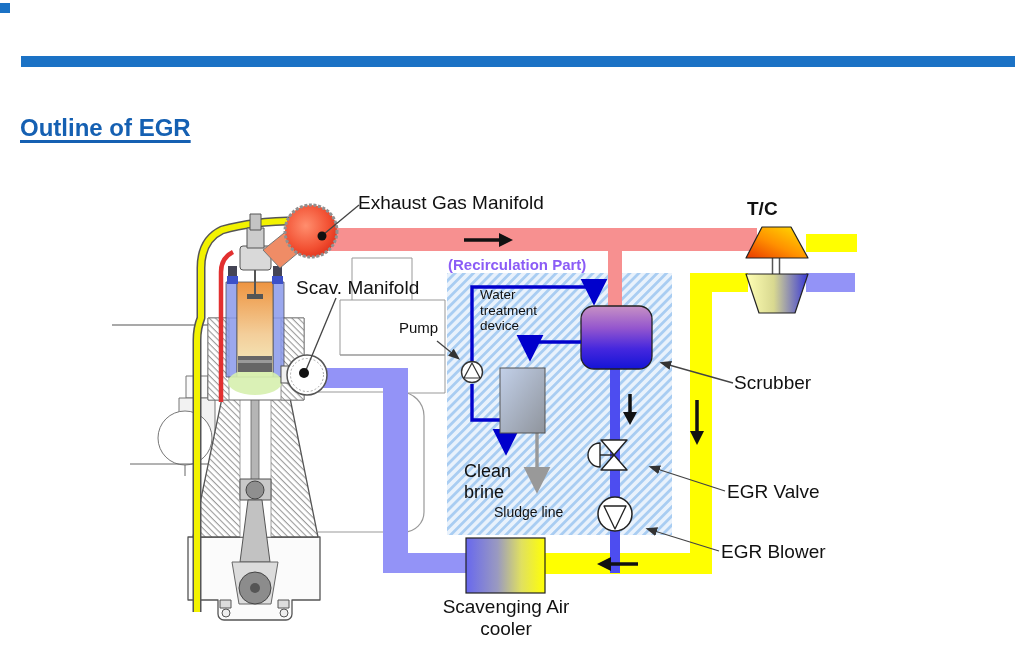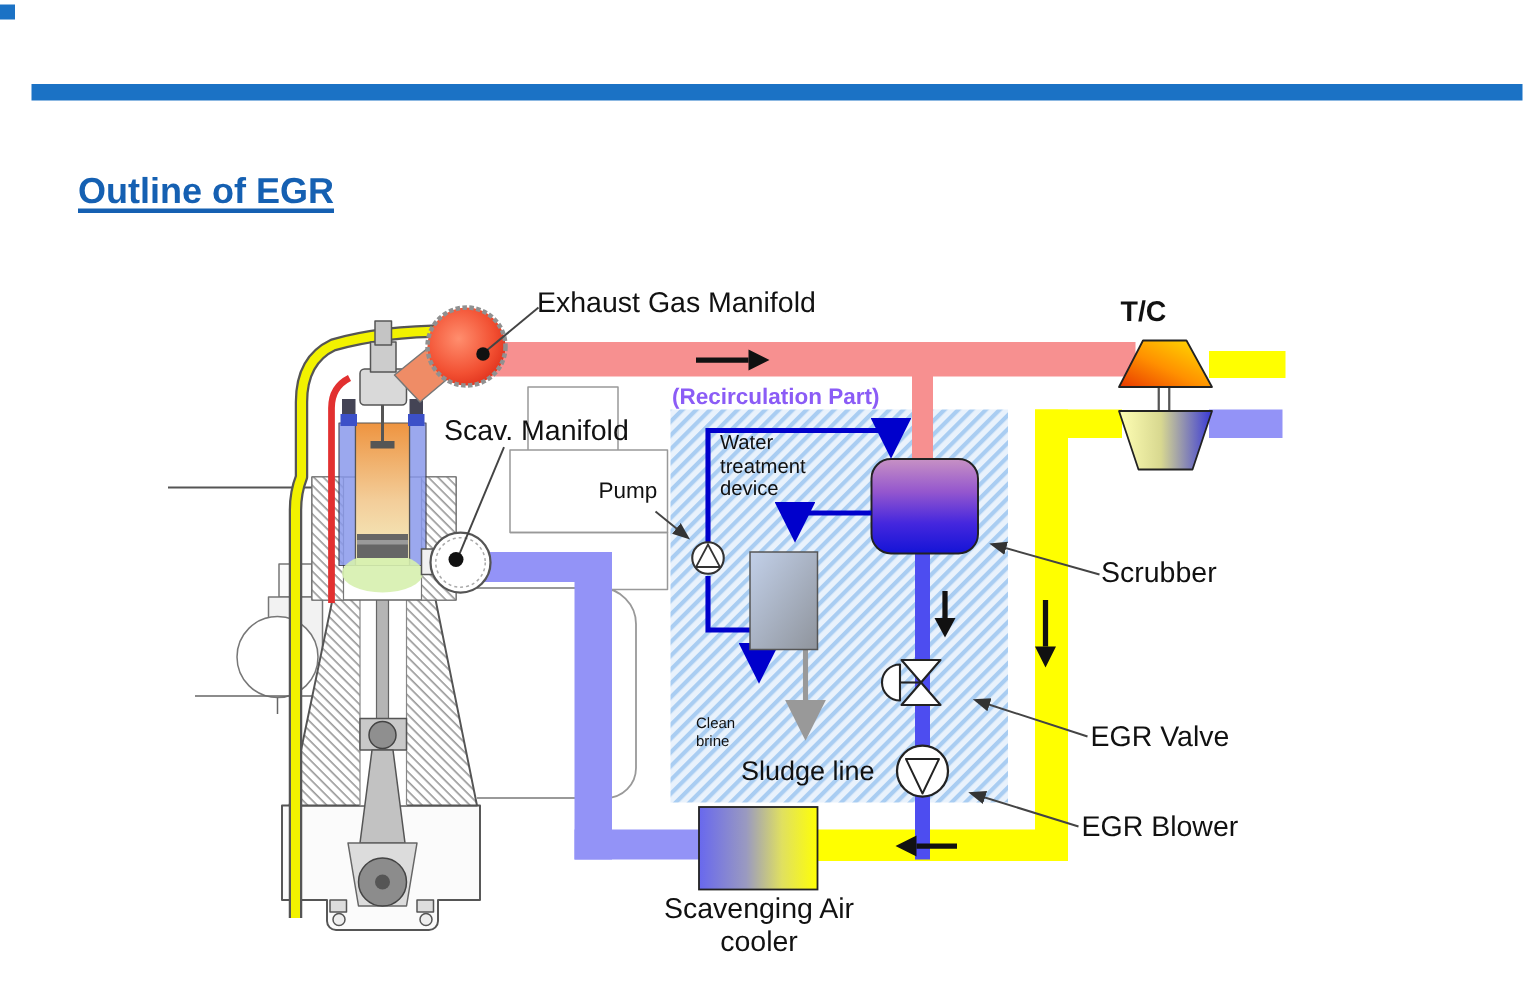--- a/index.html
+++ b/index.html
@@ -12,27 +12,27 @@
   #title{
     left:55px; top:12px; font-size:28px; letter-spacing:-0.5px; color:#1C6BBE;
   }
   #title-bar{
     position:absolute; left:21px; top:56px; width:994px; height:11px; background:#1B72C5;
   }
   #corner-chip{
     position:absolute; left:0; top:3px; width:10px; height:10px; background:#1B72C5;
   }
   #outline-heading{
-    left:52px; top:114px; font-size:24px; font-weight:bold; color:#1560B2;
+    left:20px; top:114px; font-size:24px; font-weight:bold; color:#1560B2;
     text-decoration:underline; text-decoration-thickness:3px; text-underline-offset:4px;
   }
   .dlabel{font-size:19px;}
   #lbl-recirc{font-size:15px; font-weight:600; color:#8b5cf6;}
   #lbl-water{width:68px; font-size:13.5px;}
-  #lbl-cleanbrine{width:48px; font-size:10px;margin-top:16px;}
+  #lbl-cleanbrine{width:48px; font-size:18px;}
   #lbl-scavcooler{width:164px; text-align:center;}
   svg{position:absolute; left:0; top:0;}
 </style>
 </head>
 <body>
 
 <div id="slide">
 
   <div id="corner-chip"></div>
   <div id="title-bar"></div>
@@ -240,19 +240,19 @@
     </g>
   </svg>
 
   <div class="lbl dlabel" style="left:358px; top:192px;text-align:center;">Exhaust Gas Manifold</div>
   <div class="lbl dlabel" style="left:296px; top:277px;">Scav. Manifold</div>
   <div class="lbl" style="left:399px; top:319px; font-size:15px;">Pump</div>
   <div class="lbl dlabel" style="left:747px; top:198px;font-weight:bold;">T/C</div>
   <div class="lbl" id="lbl-recirc" style="left:448px; top:256px;">(Recirculation Part)</div>
   <div class="lbl wrap" id="lbl-water" style="left:480px; top:287px;">Water treatment device</div>
   <div class="lbl wrap" id="lbl-cleanbrine" style="left:464px; top:461px;">Clean brine</div>
-  <div class="lbl" style="left:494px; top:504px; font-size:18px;">Sludge line</div>
+  <div class="lbl" style="left:494px; top:504px; font-size:14px;">Sludge line</div>
   <div class="lbl dlabel" style="left:734px; top:372px;">Scrubber</div>
   <div class="lbl dlabel" style="left:727px; top:481px;">EGR Valve</div>
   <div class="lbl dlabel" style="left:721px; top:541px;">EGR Blower</div>
   <div class="lbl dlabel wrap" id="lbl-scavcooler" style="left:424px; top:596px;">Scavenging Air cooler</div>
 
 </div>
 
 </body></html>

